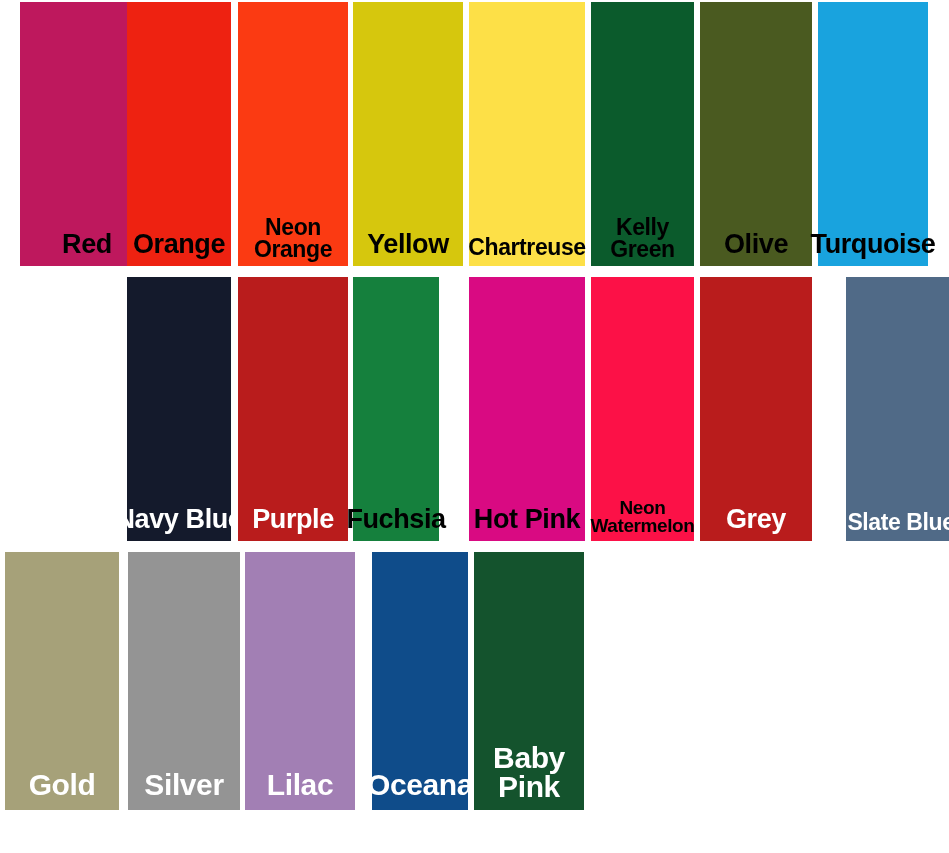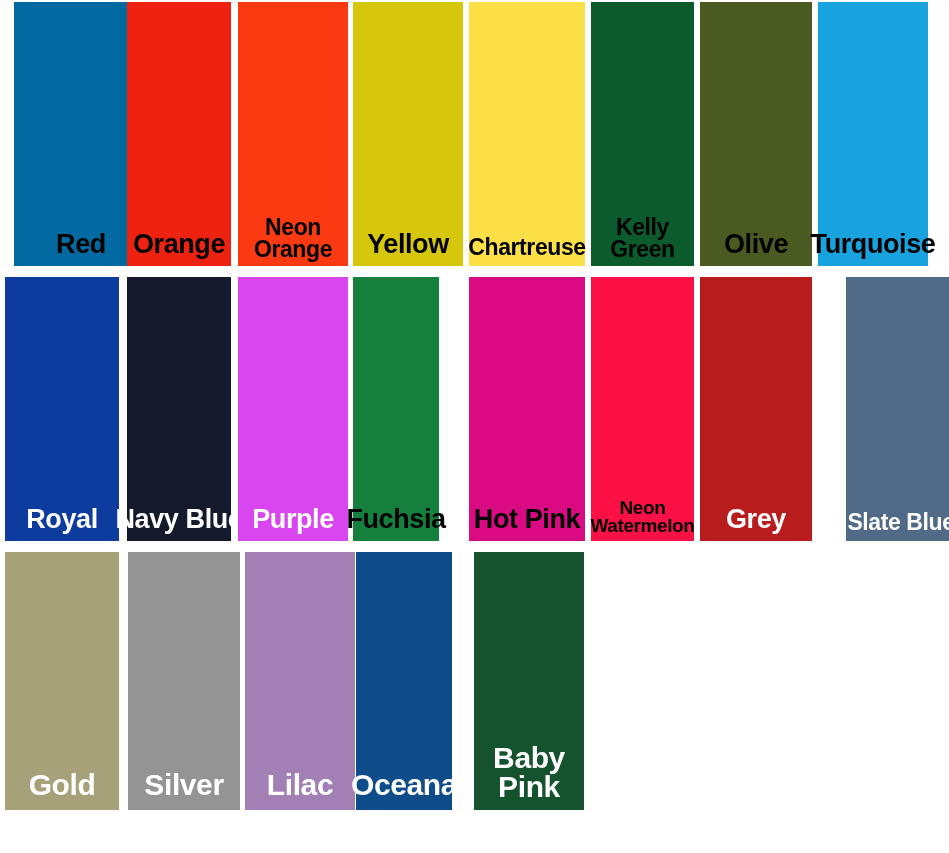--- a/index.html
+++ b/index.html
@@ -59,21 +59,21 @@
   .two-line { bottom: 6px; }
   .r3-label { font-size: 30px; bottom: 10px; }
   .r3-label.two-line { font-size: 30px; bottom: 8px; }
 </style>
 </head>
 <body>
 
 <div id="swatch-grid">
 
   <div class="swatch-row" id="row-1" style="top: 2px; height: 264px;">
-      <div class="swatch" style="left: 14px; width: 134px; background: #0369a1;">
+      <div class="swatch" style="left: 20px; width: 134px; background: #be185d;">
         <span class="swatch-label label-dark">Red</span>
       </div>
       <div class="swatch" style="left: 127px; width: 104px; background: rgb(238, 34, 17);">
         <span class="swatch-label label-dark">Orange</span>
       </div>
       <div class="swatch" style="left: 238px; width: 110px; background: rgb(251, 58, 18);">
         <span class="swatch-label label-dark lbl-sm two-line">Neon<br>Orange</span>
       </div>
       <div class="swatch" style="left: 353px; width: 110px; background: rgb(214, 199, 13);">
         <span class="swatch-label label-dark">Yellow</span>
@@ -85,27 +85,24 @@
         <span class="swatch-label label-dark lbl-sm two-line">Kelly<br>Green</span>
       </div>
       <div class="swatch" style="left: 700px; width: 112px; background: rgb(74, 90, 32);">
         <span class="swatch-label label-dark">Olive</span>
       </div>
       <div class="swatch" style="left: 818px; width: 110px; background: rgb(25, 163, 222); padding-left: 40px;">
         <span class="swatch-label label-dark">Turquoise</span>
       </div>
     </div>
   <div class="swatch-row" id="row-2" style="top: 277px; height: 264px;">
-      <div class="swatch" style="left: 5px; width: 114px; background: rgb(13, 60, 158);">
-        <span class="swatch-label label-light">Royal</span>
-      </div>
       <div class="swatch" style="left: 127px; width: 104px; background: rgb(20, 26, 44);">
         <span class="swatch-label label-light">Navy Blue</span>
       </div>
-      <div class="swatch" style="left: 238px; width: 110px; background: #d946ef;">
+      <div class="swatch" style="left: 238px; width: 110px; background: #b91c1c;">
         <span class="swatch-label label-light">Purple</span>
       </div>
       <div class="swatch" style="left: 353px; width: 86px; background: #15803d;">
         <span class="swatch-label label-dark">Fuchsia</span>
       </div>
       <div class="swatch" style="left: 469px; width: 116px; background: rgb(217, 10, 130);">
         <span class="swatch-label label-dark">Hot Pink</span>
       </div>
       <div class="swatch" style="left: 591px; width: 103px; background: rgb(252, 17, 71);">
         <span class="swatch-label label-dark lbl-xs two-line">Neon<br>Watermelon</span>
@@ -120,21 +117,21 @@
   <div class="swatch-row" id="row-3" style="top: 552px; height: 258px;">
       <div class="swatch" style="left: 5px; width: 114px; background: rgb(166, 161, 121);">
         <span class="swatch-label label-light r3-label">Gold</span>
       </div>
       <div class="swatch" style="left: 128px; width: 112px; background: rgb(148, 148, 148);">
         <span class="swatch-label label-light r3-label">Silver</span>
       </div>
       <div class="swatch" style="left: 245px; width: 110px; background: rgb(162, 127, 180);">
         <span class="swatch-label label-light r3-label">Lilac</span>
       </div>
-      <div class="swatch" style="left: 356px; width: 96px; background: rgb(15, 76, 138); padding-left: 31px;">
+      <div class="swatch" style="left: 372px; width: 96px; background: rgb(15, 76, 138); padding-left: 31px;">
         <span class="swatch-label label-light r3-label">Oceana</span>
       </div>
       <div class="swatch" style="left: 474px; width: 110px; background: #14532d;">
         <span class="swatch-label label-light r3-label two-line">Baby<br>Pink</span>
       </div>
     </div>
 
 </div>
 
 </body></html>

